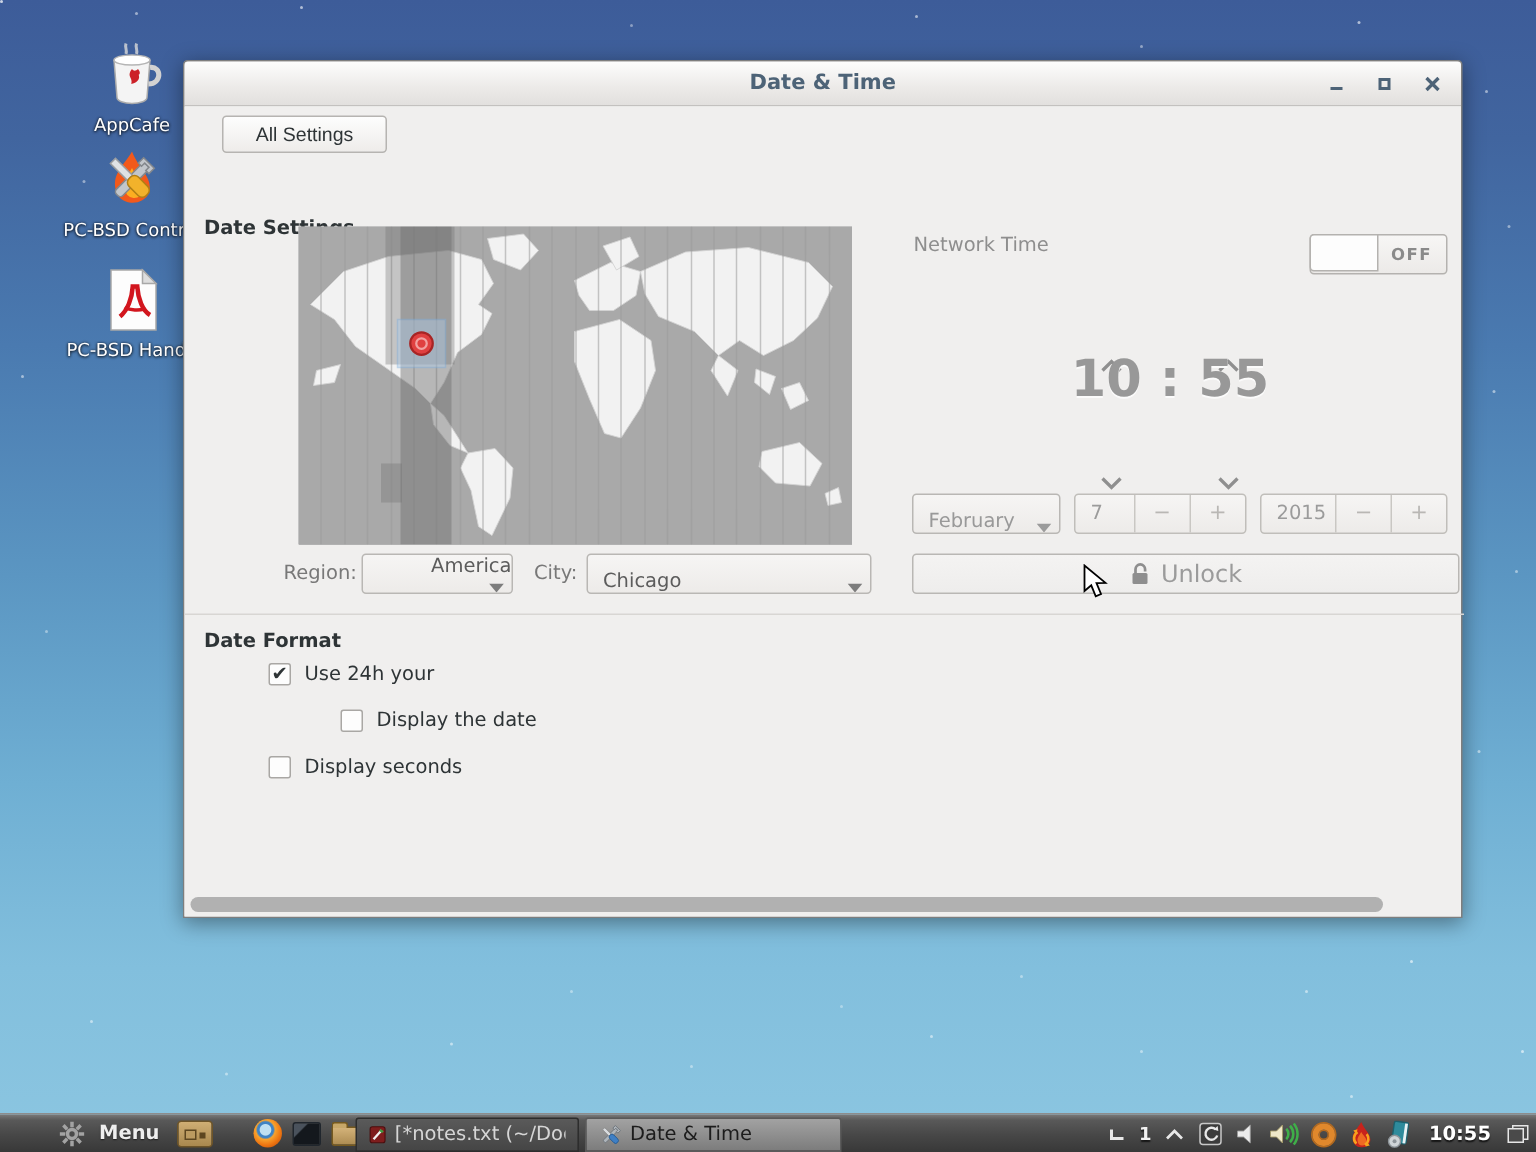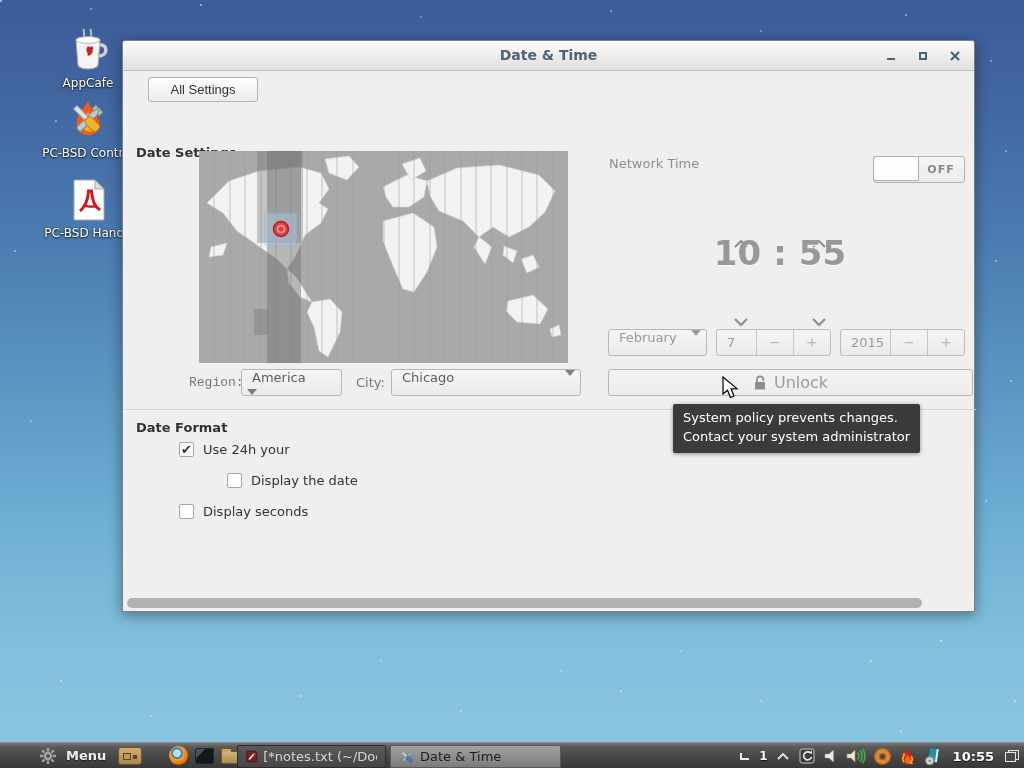--- a/index.html
+++ b/index.html
@@ -62,21 +62,21 @@
     border:1px solid #b4b2af; border-radius:3px 0 0 3px; margin:-1px 0 0 -1px; }
   .toggle .state { position:absolute; right:0; top:0; width:46px; height:25px; line-height:25px;
     text-align:center; font-weight:bold; font-size:11px; color:#8a8a8a; letter-spacing:1px; }
 
   .chev { position:absolute; width:18px; height:14px; cursor:default; }
   .time-display { position:absolute; left:540px; top:162px; width:234px; height:40px;
     display:flex; justify-content:center; align-items:center; gap:12px;
     font-weight:bold; font-size:34px; color:#989898; text-shadow:0 1px 0 #fbfbfb; }
 
   .combo { position:absolute; height:27px; background:linear-gradient(#f6f5f4,#edebe9);
-    border:1px solid #b9b7b4; border-radius:3px; display:flex; align-items:flex-start; }
+    border:1px solid #b9b7b4; border-radius:3px; display:flex; align-items:flex-end; }
   .combo .val { flex:1; padding-left:10px; font-size:13px; }
   .combo .arr { width:20px; display:flex; justify-content:center; }
   .dim { color:#999; }
   .mid { color:#5c5c5c; }
 
   .spin { position:absolute; height:27px; display:flex; border:1px solid #c0beba; border-radius:3px;
     background:linear-gradient(#f6f5f4,#edebe9); }
   .spin .cell { line-height:25px; text-align:center; font-size:13px; color:#9b9b9b; }
   .spin .sep { border-left:1px solid #c9c7c3; }
   .spin .v { padding:0 10px; text-align:left; }
@@ -293,21 +293,21 @@
       </div>
 
       <div class="unlock">
         <svg width="14" height="15" viewBox="0 0 14 15">
           <path d="M4 7 V4.5 a3.2 3.2 0 0 1 6.4 0 V6" fill="none" stroke="#8e8e8e" stroke-width="1.8"></path>
           <rect x="2" y="7" width="10" height="7.4" rx="1" fill="#8e8e8e"></rect>
         </svg>
         <span>Unlock</span>
       </div>
 
-      <span class="tz-label" style="left:66px;font-family:Liberation Mono, monospace;">Region:</span>
+      <span class="tz-label" style="left:66px;">Region:</span>
       <div class="combo" style="left:118px; top:298px; width:101px;flex-direction:column;">
         <span class="val mid">America</span>
         <span class="arr">
           <svg width="10" height="6" viewBox="0 0 10 6">
               <path d="M0 0 h10 L5 6 Z" fill="#7d7d7d"></path>
             </svg>
           </span>
       </div>
       <span class="tz-label" style="left:233px;">City:</span>
       <div class="combo" style="left:268px; top:298px; width:190px;">
@@ -329,24 +329,20 @@
       </div>
       <div class="chk-row" style="top:402px;margin-left:48px;">
         <span class="chk-box"></span>
         <span class="chk-lbl">Display the date</span>
       </div>
       <div class="chk-row" style="top:433px;">
         <span class="chk-box"></span>
         <span class="chk-lbl">Display seconds</span>
       </div>
 
-      <div class="tooltip">
-        <div>System policy prevents changes.</div>
-        <div>Contact your system administrator</div>
-      </div>
 
       <div class="scroll-thumb"></div>
     </div>
   </div>
 
   <svg class="cursor" width="22" height="24" viewBox="0 0 22 24">
     <path d="M3 1 L3 18 L7.5 14.2 L10.5 21.5 L14 20 L11 12.8 L17 12.6 Z" fill="#fff" stroke="#000" stroke-width="1.2"></path>
   </svg>
 
   <div class="taskbar">

